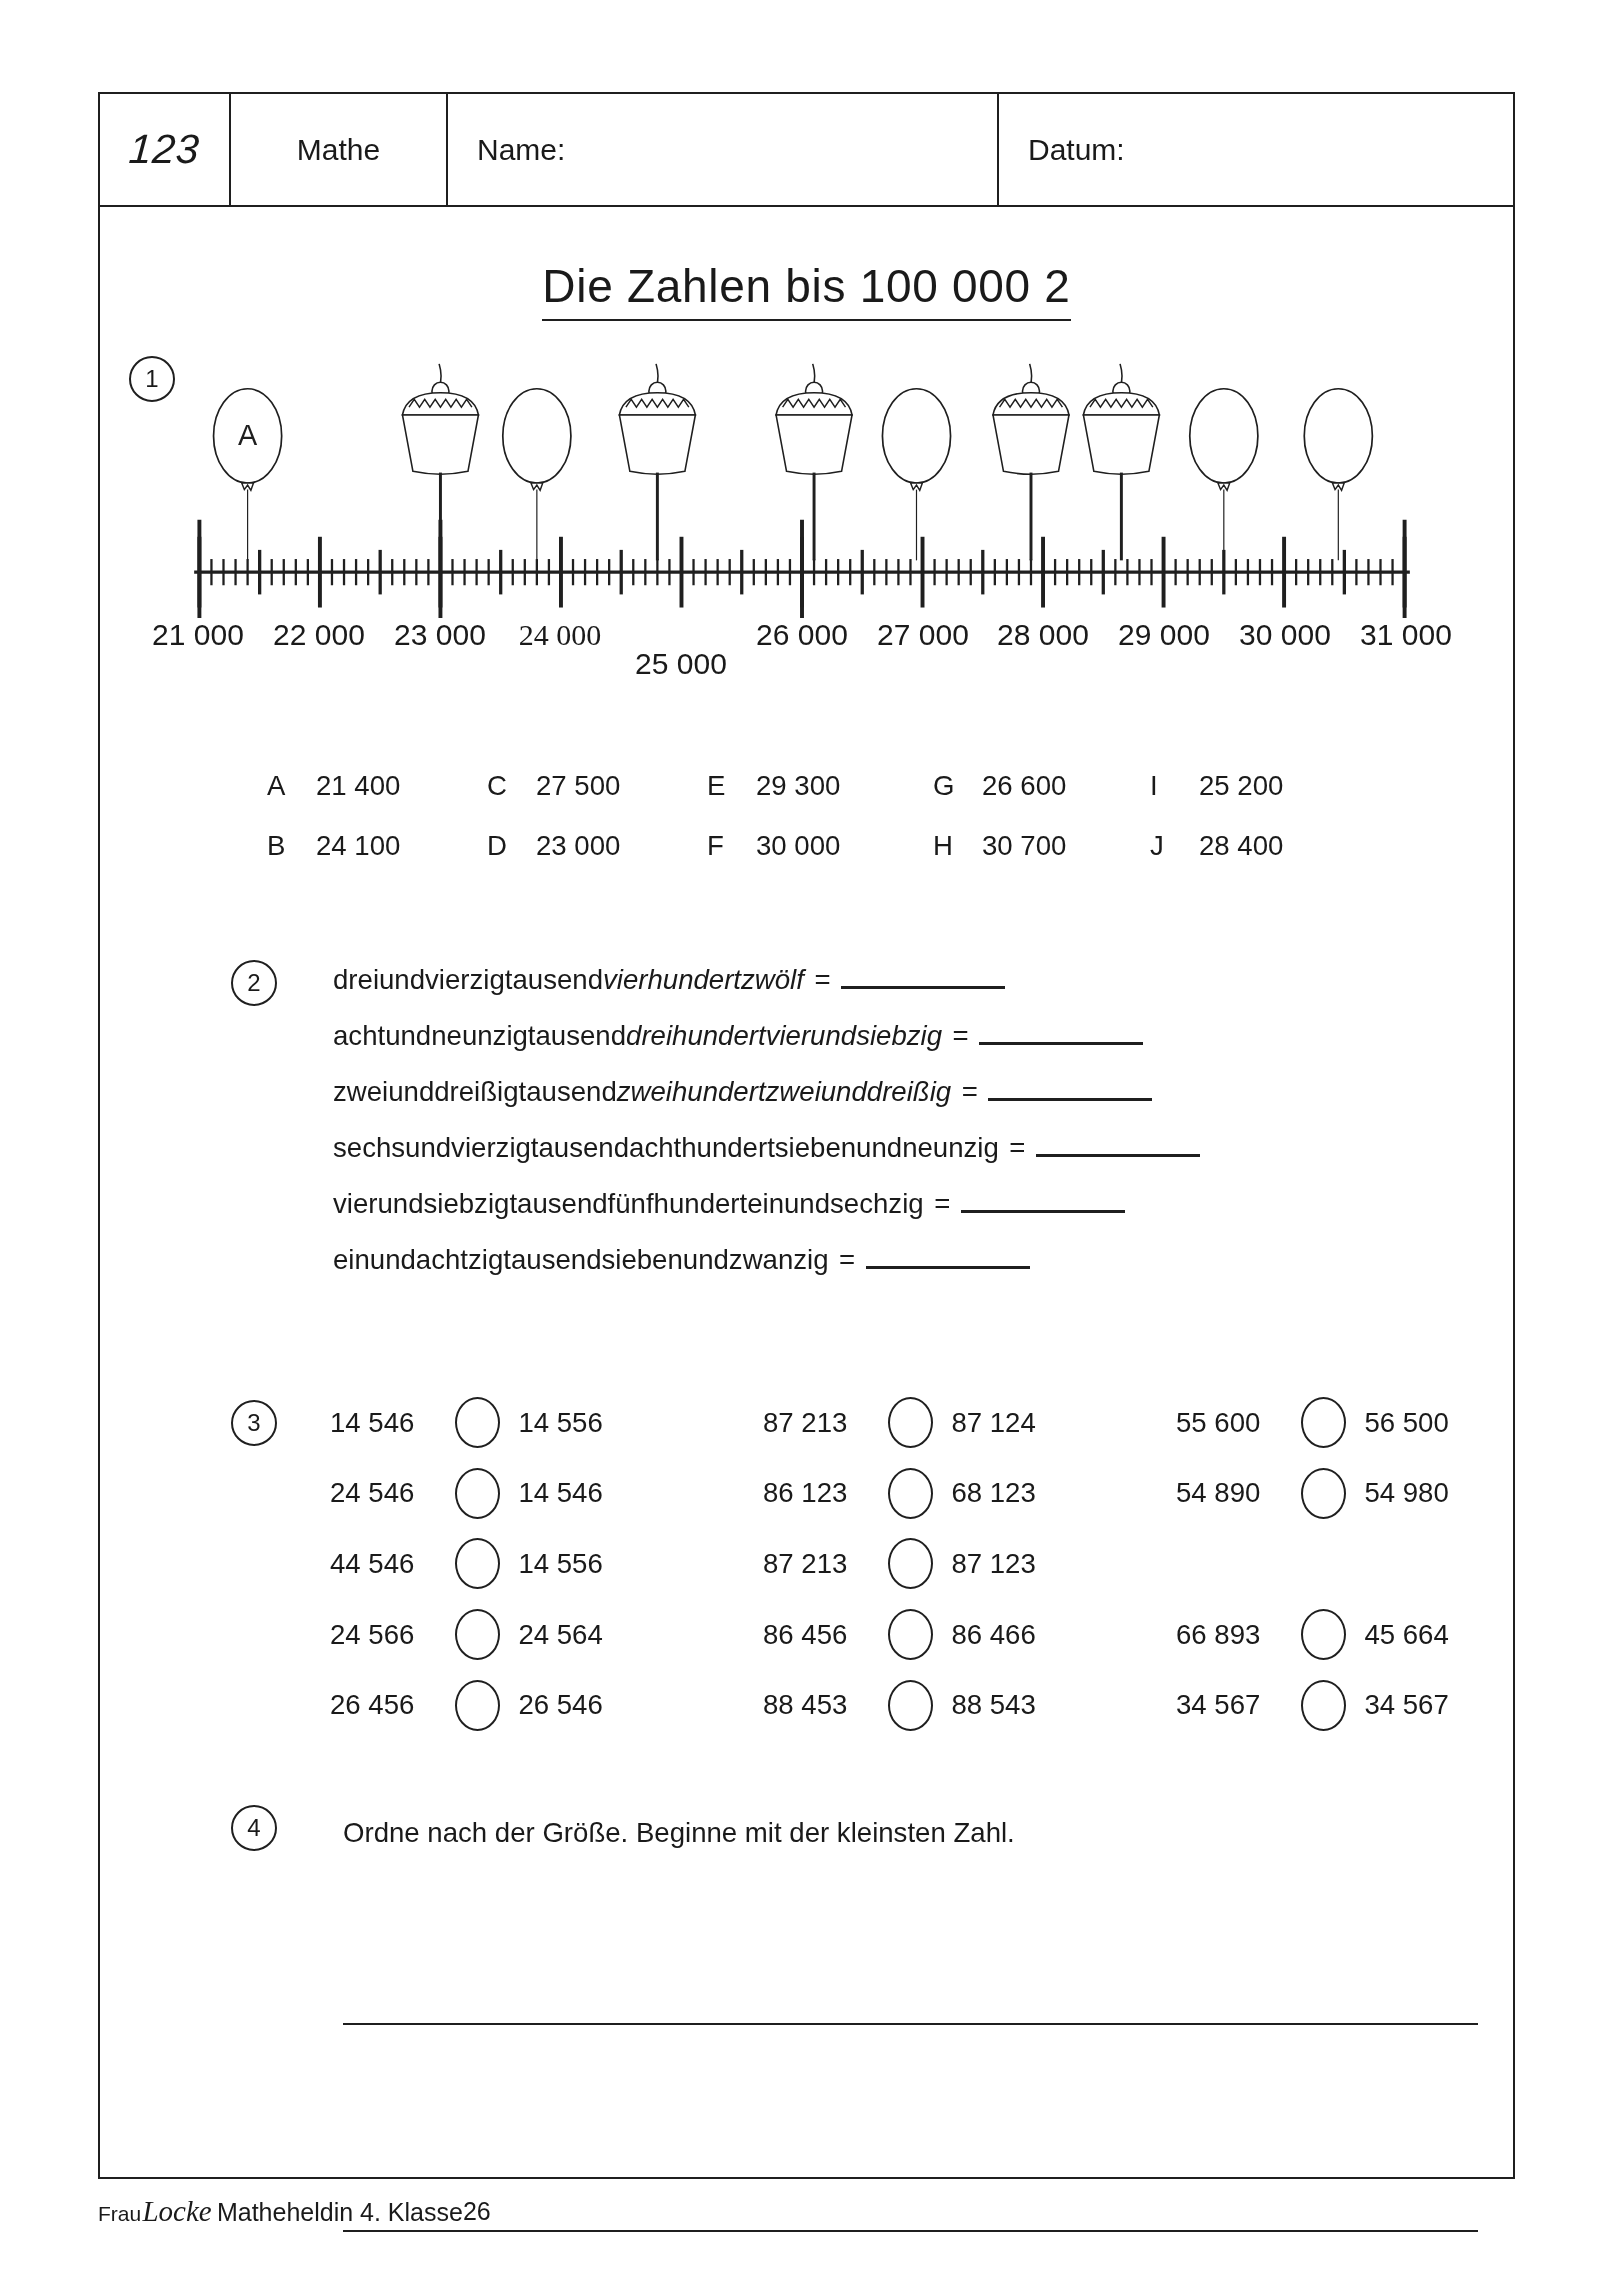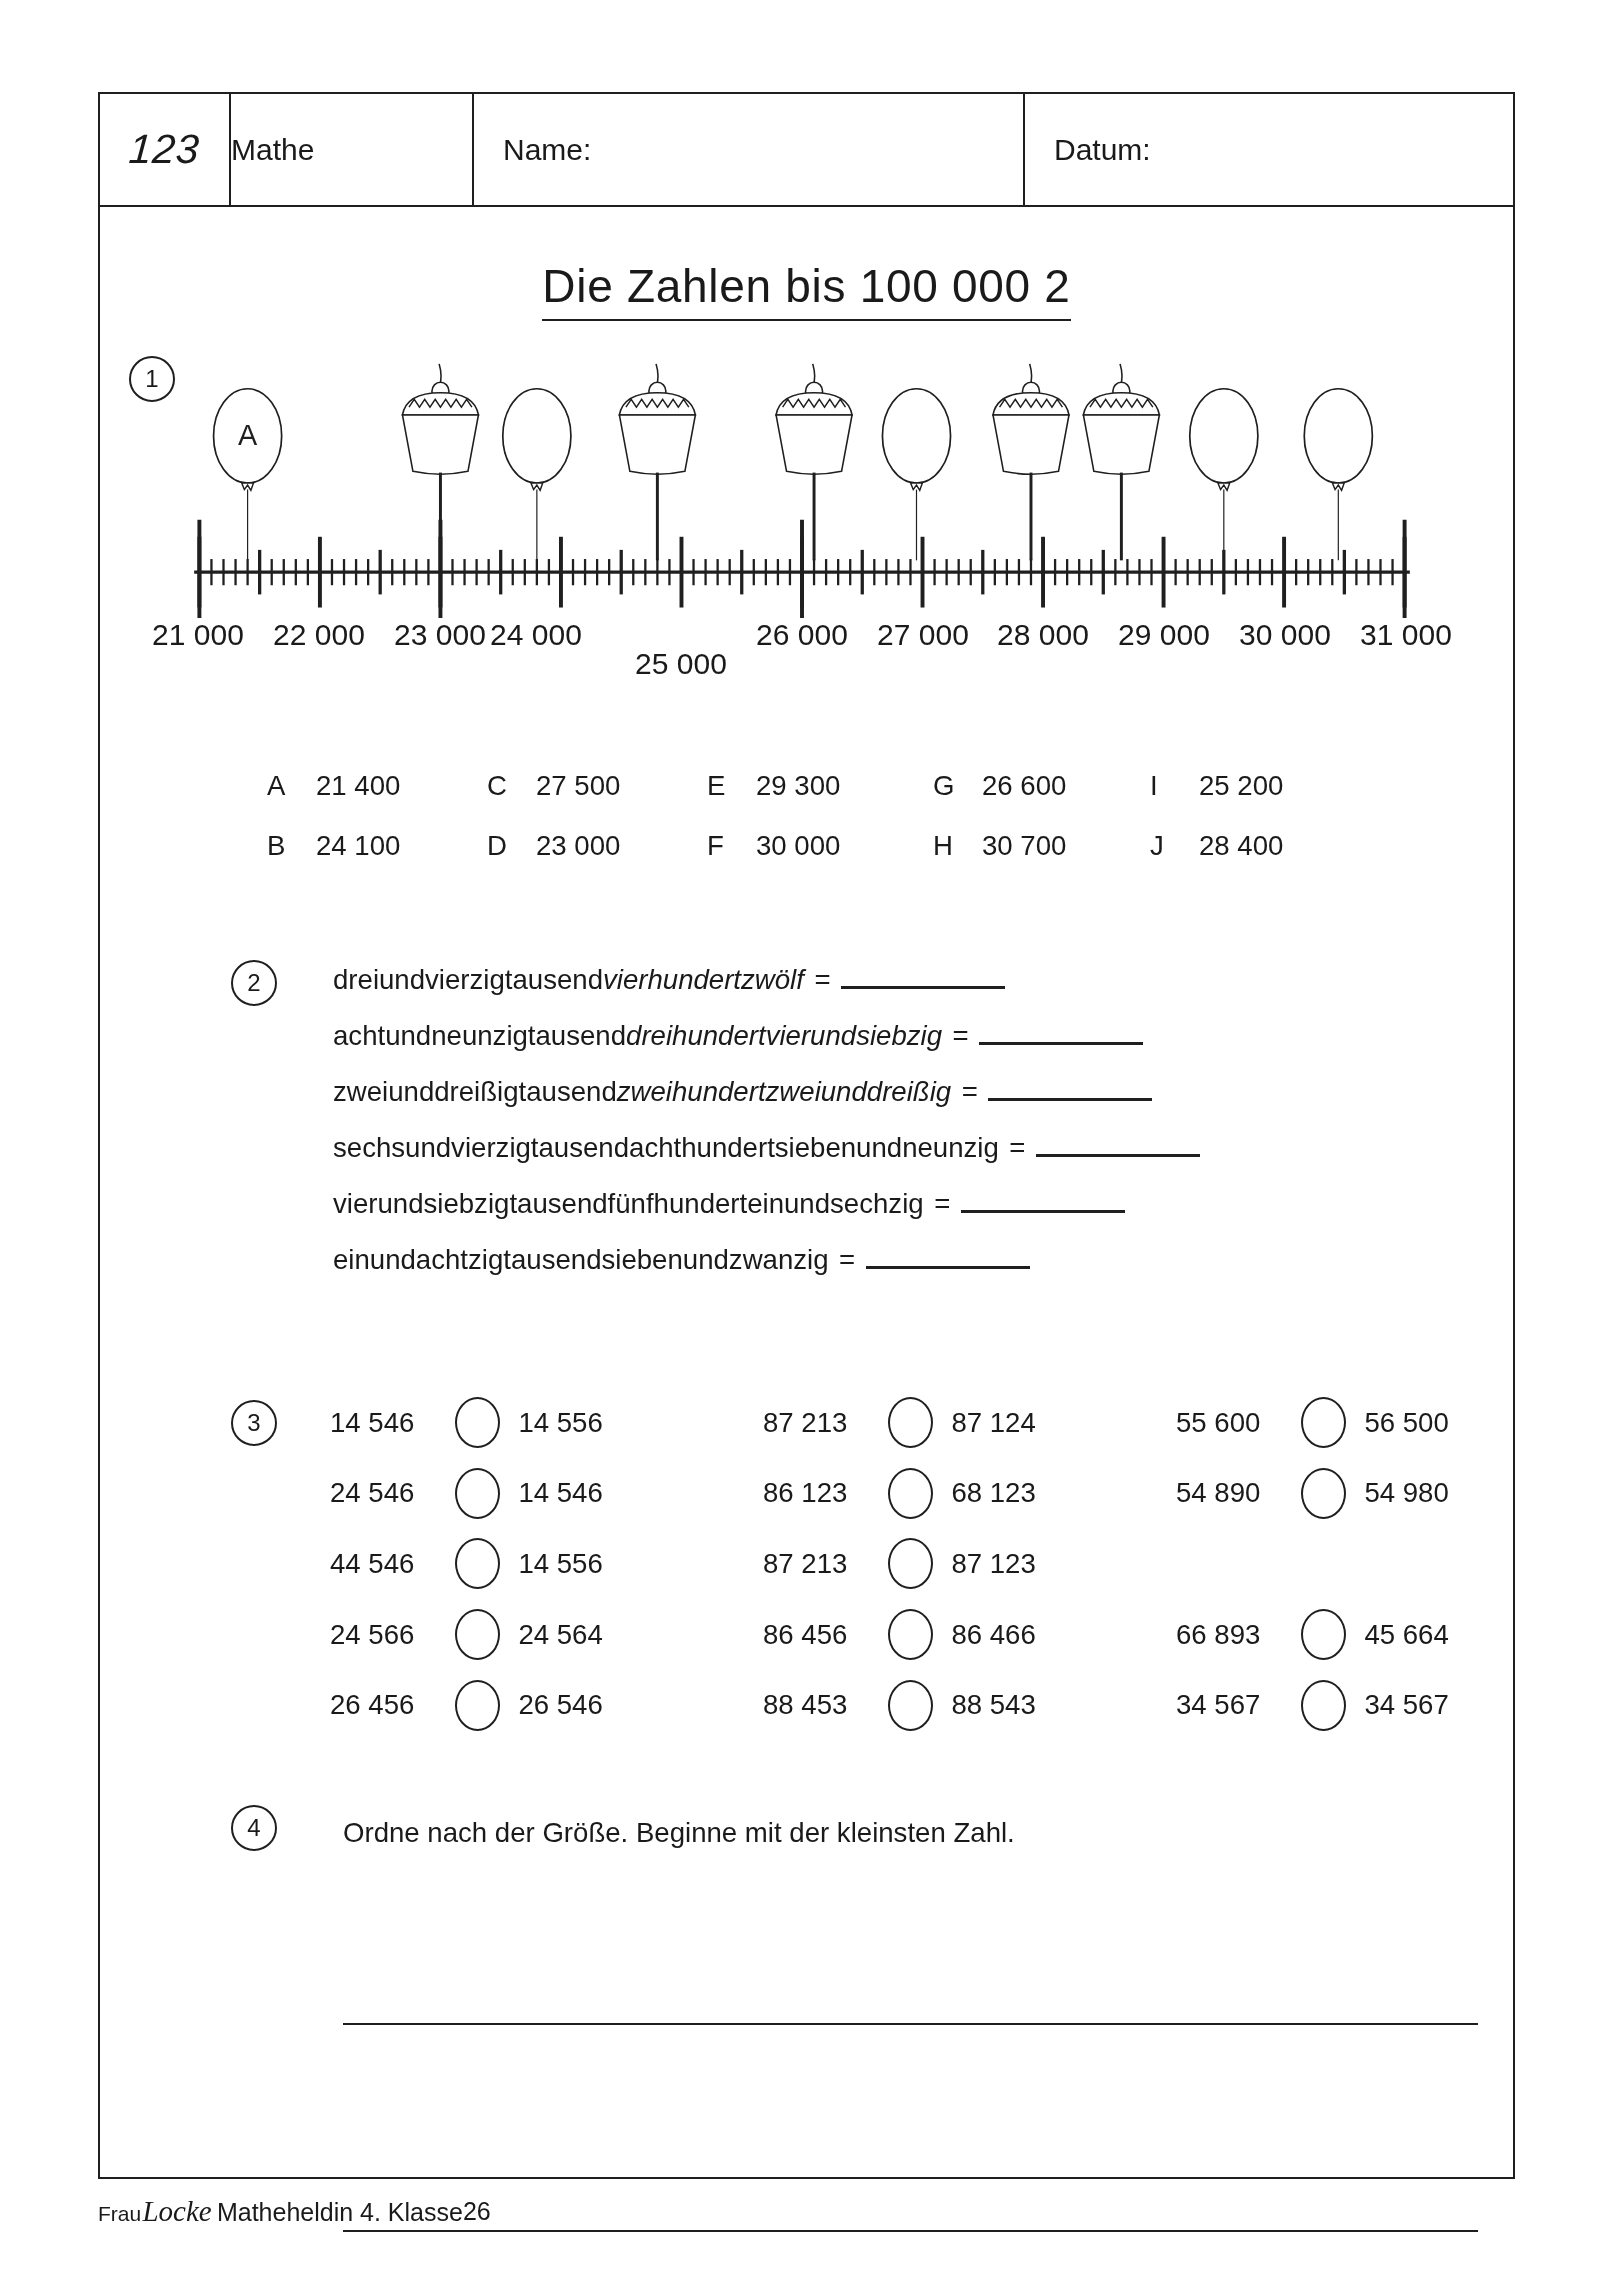--- a/index.html
+++ b/index.html
@@ -41,21 +41,22 @@
     display: flex;
     align-items: center;
     box-sizing: border-box;
   }
   .hcell.logo {
     width: 131px;
     justify-content: center;
     border-right: 2px solid #1f1f1f;
   }
   .hcell.subject {
-    width: 243px;
+    width: 217px;
+    justify-content: center;
     border-right: 2px solid #1f1f1f;
   }
   .hcell.name {
     width: 551px;
     padding-left: 29px;
     border-right: 2px solid #1f1f1f;
   }
   .hcell.date {
     flex: 1;
     padding-left: 29px;
@@ -451,21 +452,21 @@
         <g>
           <ellipse cx="1778.8" cy="122" rx="52" ry="72" fill="#fff" stroke="#1f1f1f" stroke-width="2.6"></ellipse>
           <path d="M1769.8,194 l4,10 l5,-7 l5,8 l4,-11 z" fill="#fff" stroke="#1f1f1f" stroke-width="2.2"></path>
           <line x1="1778.8" y1="204" x2="1778.8" y2="312" stroke="#1f1f1f" stroke-width="1.8"></line>
         </g>
       </svg>
     <div class="nl-labels" id="numberline-labels">
         <div class="nl-label" style="left: 26px;">21 000</div>
         <div class="nl-label" style="left: 147px;">22 000</div>
         <div class="nl-label" style="left: 268px;">23 000</div>
-        <div class="nl-label" style="left: 364px;">24 000</div>
+        <div class="nl-label" style="left: 388px; font-family: Liberation Serif, serif;">24 000</div>
         <div class="nl-label" style="left: 509px; margin-top: 29px;">25 000</div>
         <div class="nl-label" style="left: 630px;">26 000</div>
         <div class="nl-label" style="left: 751px;">27 000</div>
         <div class="nl-label" style="left: 871px;">28 000</div>
         <div class="nl-label" style="left: 992px;">29 000</div>
         <div class="nl-label" style="left: 1113px;">30 000</div>
         <div class="nl-label" style="left: 1234px;">31 000</div>
       </div>
   </div>
 

